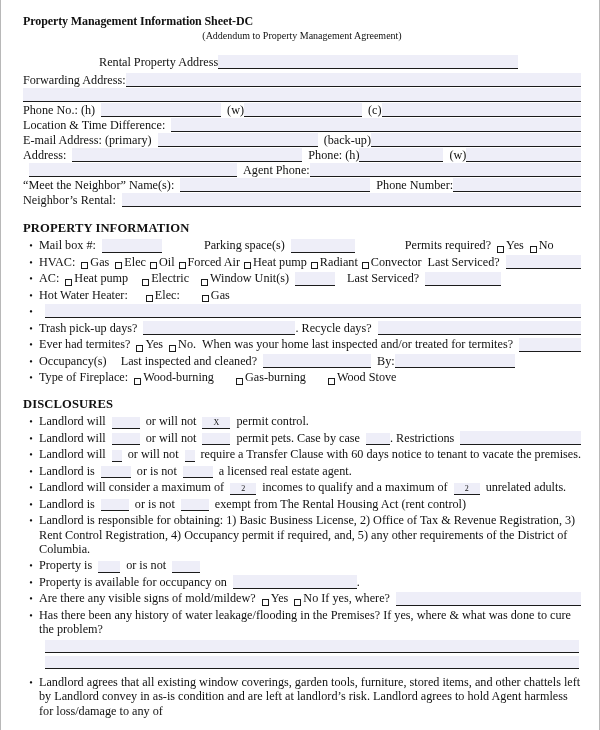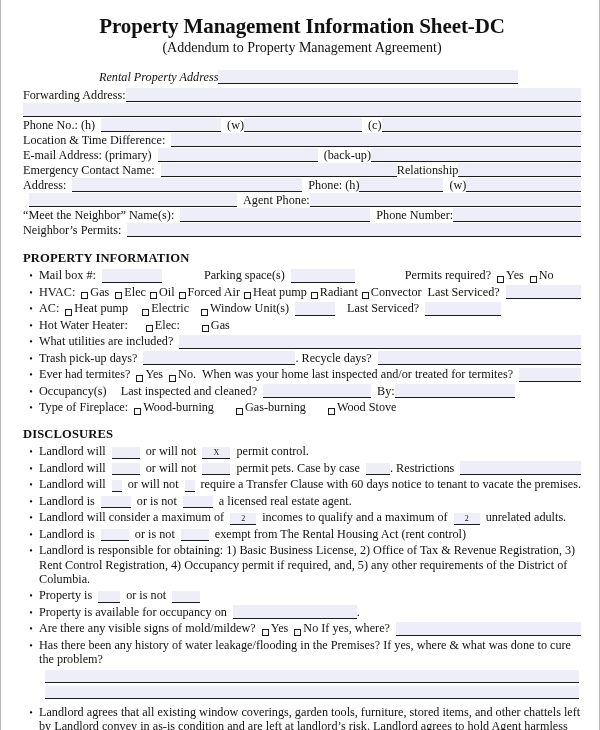--- a/index.html
+++ b/index.html
@@ -18,29 +18,28 @@
     overflow: hidden;
     font-family: "Liberation Serif", "DejaVu Serif", serif;
     color: #111111;
   }
   #inner {
     padding: 8px 18px 0 22px;
   }
 
   
   .doc-title {
-    text-align: center;
     font-weight: bold;
-    font-size: 21px;
+    font-size: 12px;
     letter-spacing: -0.1px;
     margin: 6px 0 1px 0;
   }
   .doc-subtitle {
     text-align: center;
-    font-size: 14px;
+    font-size: 10px;
     margin: 0 0 14px 0;
   }
 
   
   .row {
     display: flex;
     align-items: flex-end;
     font-size: 12.2px;
     line-height: 14px;
     margin-bottom: 1px;
@@ -146,21 +145,21 @@
 </style>
 </head>
 <body>
 
 <div id="page">
   <div id="inner">
 
     <div class="doc-title">Property Management Information Sheet-DC</div>
     <div class="doc-subtitle">(Addendum to Property Management Agreement)</div>
 
-    <div class="row" style="margin-bottom:4px;font-style:italic;">
+    <div class="row" style="margin-bottom:4px;">
       <span class="lbl" style="width:76px;"></span>
       <span class="lbl"><span>Rental Property Address</span></span>
       <span class="fill grow" style="max-width:300px;"></span>
     </div>
 
 
     <div class="row">
       <span class="lbl">Forwarding Address:</span>
       <span class="fill grow"></span>
     </div>
@@ -189,27 +188,20 @@
 
     <div class="row">
       <span class="lbl">E-mail Address: (primary)</span>
       <span class="sp"></span>
       <span class="fill" style="width:160px;"></span>
       <span class="sp"></span>
       <span class="lbl">(back-up)</span>
       <span class="fill grow"></span>
     </div>
 
-    <div class="row">
-      <span class="lbl">Emergency Contact Name:</span>
-      <span class="sp"></span>
-      <span class="fill" style="width:236px;"></span>
-      <span class="lbl">Relationship</span>
-      <span class="fill grow"></span>
-    </div>
 
     <div class="row">
       <span class="lbl">Address:</span>
       <span class="sp"></span>
       <span class="fill" style="width:230px;"></span>
       <span class="sp"></span>
       <span class="lbl">Phone: (h)</span>
       <span class="fill" style="width:84px;"></span>
       <span class="sp"></span>
       <span class="lbl">(w)</span>
@@ -227,21 +219,21 @@
     <div class="row">
       <span class="lbl">“Meet the Neighbor” Name(s):</span>
       <span class="sp"></span>
       <span class="fill" style="width:190px;"></span>
       <span class="sp"></span>
       <span class="lbl">Phone Number:</span>
       <span class="fill grow"></span>
     </div>
 
     <div class="row">
-      <span class="lbl">Neighbor’s Permits:</span>
+      <span class="lbl">Neighbor’s Rental:</span>
       <span class="sp"></span>
       <span class="fill grow"></span>
     </div>
 
     <div class="section-head">PROPERTY INFORMATION</div>
 
     <div class="bullet-row">
       <span class="bullet-dot">•</span>
       <span class="bullet-body">
         <span class="lbl">Mail box #:</span>
@@ -325,21 +317,20 @@
         <span class="lbl">Elec:</span>
         <span class="sp" style="width:22px;"></span>
         <span class="cb"></span>
         <span class="lbl">Gas</span>
       </span>
     </div>
 
     <div class="bullet-row">
       <span class="bullet-dot">•</span>
       <span class="bullet-body">
-        <span class="lbl">What utilities are included?</span>
         <span class="sp"></span>
         <span class="fill grow"></span>
       </span>
     </div>
 
     <div class="bullet-row">
       <span class="bullet-dot">•</span>
       <span class="bullet-body">
         <span class="lbl">Trash pick-up days?</span>
         <span class="sp"></span>

